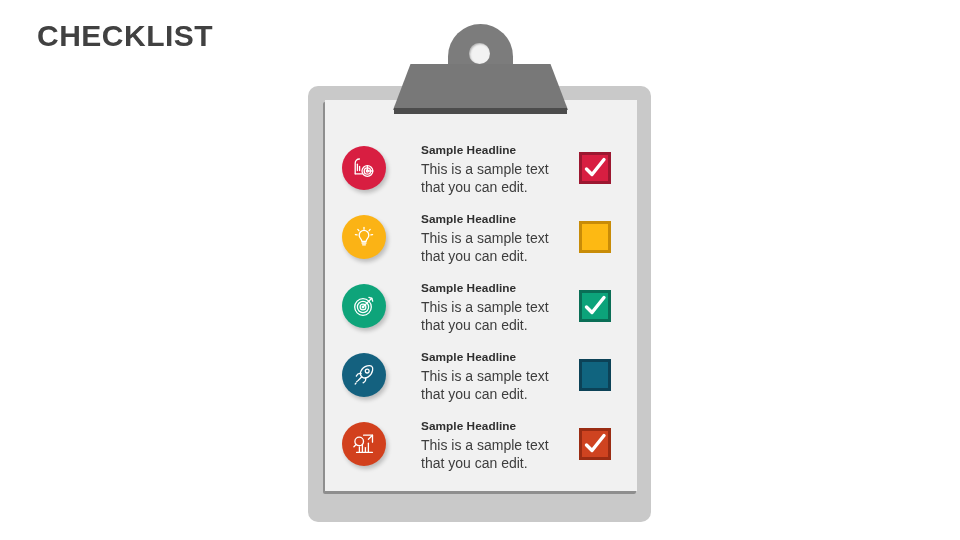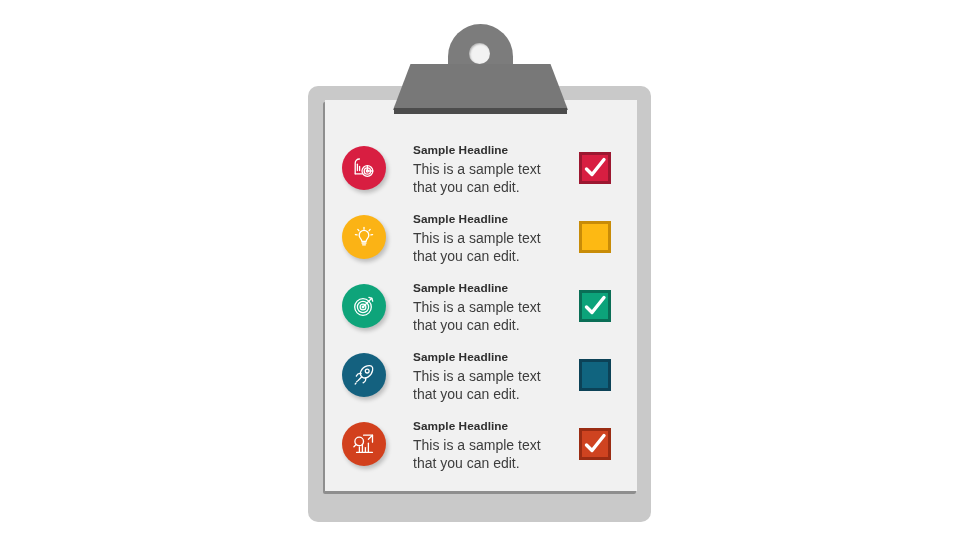--- a/index.html
+++ b/index.html
@@ -145,21 +145,21 @@
     display: flex;
     align-items: center;
     justify-content: center;
     box-shadow: 2px 3px 4px rgba(0,0,0,0.22);
   }
 
   .row-icon svg { display: block; }
 
   .row-text {
     position: absolute;
-    left: 88px;
+    left: 96px;
     top: -3px;
     width: 160px;
   }
 
   .row-headline {
     font-size: 11.8px;
     font-weight: bold;
     color: #2f2f2f;
     line-height: 19px;
     letter-spacing: 0.05px;
@@ -183,20 +183,21 @@
     justify-content: center;
   }
 
   .row-check svg { display: block; }
 </style>
 </head>
 <body>
 
 <div id="stage">
 
+  <div id="page-title">CHECKLIST</div>
 
   <div id="clipboard">
 
     <div id="clipboard-board"></div>
     <div id="clipboard-board-inner-shadow"></div>
     <div id="clipboard-paper"></div>
 
     <div id="clip">
       <div id="clip-tab"></div>
       <div id="clip-hole"></div>

